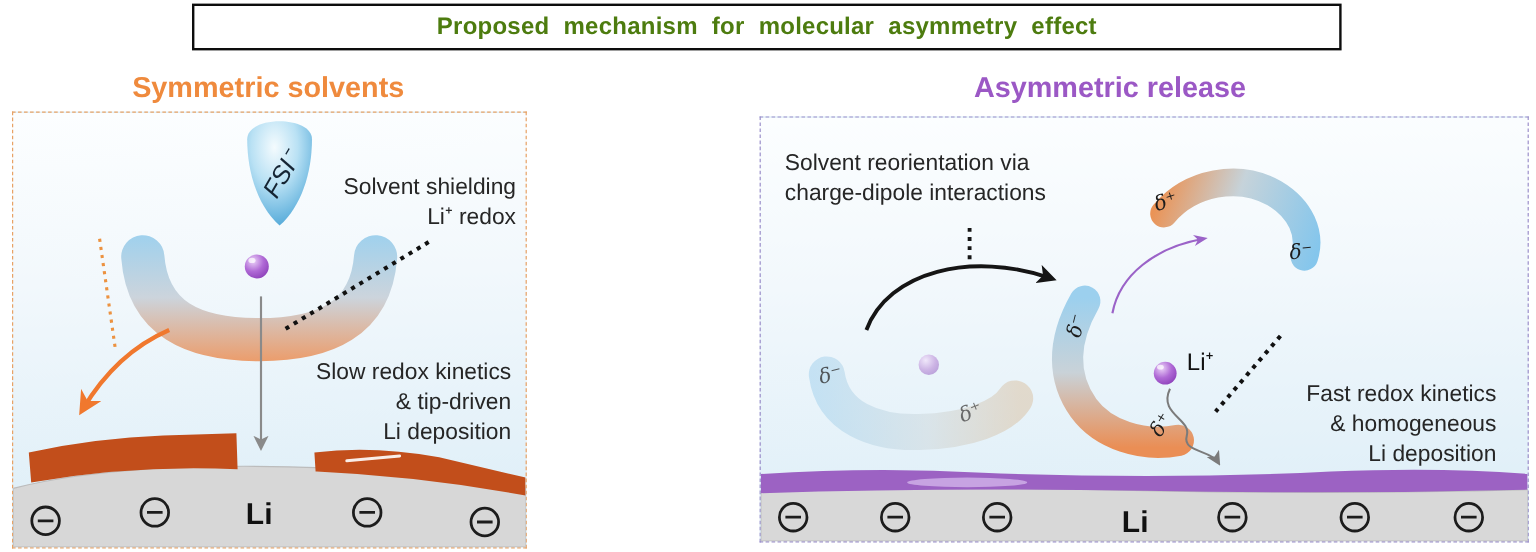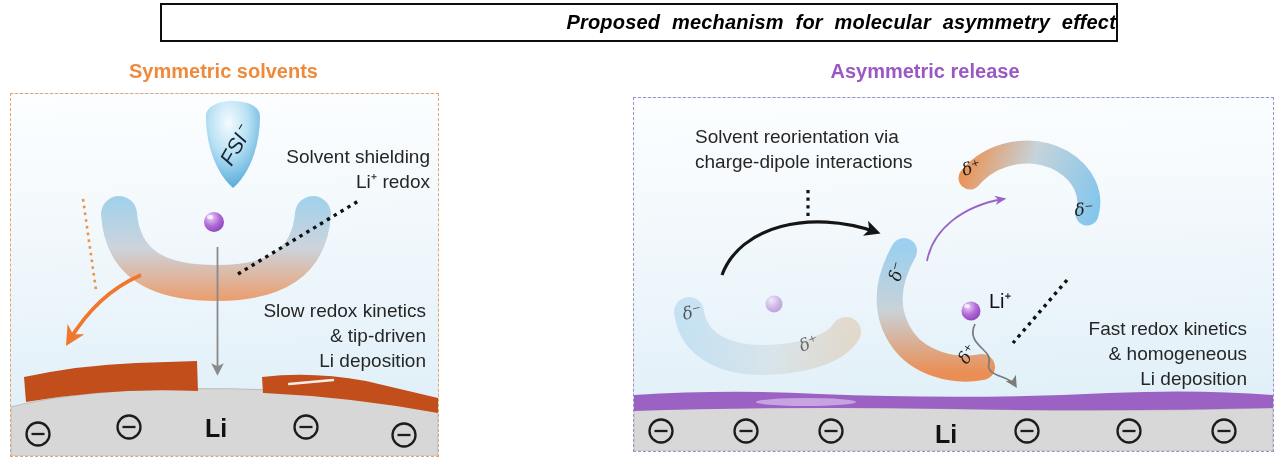--- a/index.html
+++ b/index.html
@@ -1,36 +1,36 @@
 <!DOCTYPE html>
 <html><head>
 <meta charset="utf-8">
 <style>
   html,body { margin:0; padding:0; background:#ffffff; }
   .canvas { position:relative; width:1280px; height:460px; background:#fff;
             font-family:"Liberation Sans", sans-serif; overflow:hidden; }
   .title-box { position:absolute; left:160px; top:3px; width:954px; height:35px;
                border:2px solid #0d0d0d; background:#fff; display:flex; align-items:center;
-               justify-content:flex-end; font-weight:bold; font-size:20px; color:#000000;
-               word-spacing:6px; letter-spacing:.2px;font-style:italic; }
-  .panel-title { position:absolute; font-weight:bold; font-size:20px; text-align:center; }
+               justify-content:center; font-weight:bold; font-size:20px; color:#4d7c0f;
+               word-spacing:6px; letter-spacing:.2px; }
+  .panel-title { position:absolute; font-weight:bold; font-size:24px; text-align:center; }
   .panel-title.left  { left:10px;  top:60px; width:427px; color:#ef8a3d; }
   .panel-title.right { left:645px; top:60px; width:560px; color:#9b58c5; }
   .panel { position:absolute;
            background:linear-gradient(178deg,#fcfeff 0%,#f2f8fc 38%,#dbedf7 100%); }
   .panel.left  { left:10px;  top:93px; width:427px; height:362px; border:1.6px dashed #e8a265; }
   .panel.right { left:633px; top:97px; width:639px; height:353px; border:1.6px dashed #9c8fca; }
   .panel > svg { position:absolute; left:0; top:0; }
   .annot { position:absolute; font-size:19px; line-height:1.32; color:#262626;
            white-space:pre-line; }
   .annot.ra { text-align:right; }
   .a-unstable  { left:14px;  top:22px; }
   .a-shield    { right:8px;  top:50px; }
   .a-slow      { right:12px; top:204px; }
-  .a-reorient  { left:20px;  top:26px;margin-left:41px; }
+  .a-reorient  { left:20px;  top:26px; }
   .a-facile    { right:28px; top:34px; }
   .a-lessshld  { right:26px; top:148px; }
   .a-fast      { right:26px; top:218px; }
 </style>
 </head>
 <body>
 
 <div class="canvas">
 
   <div class="title-box">

